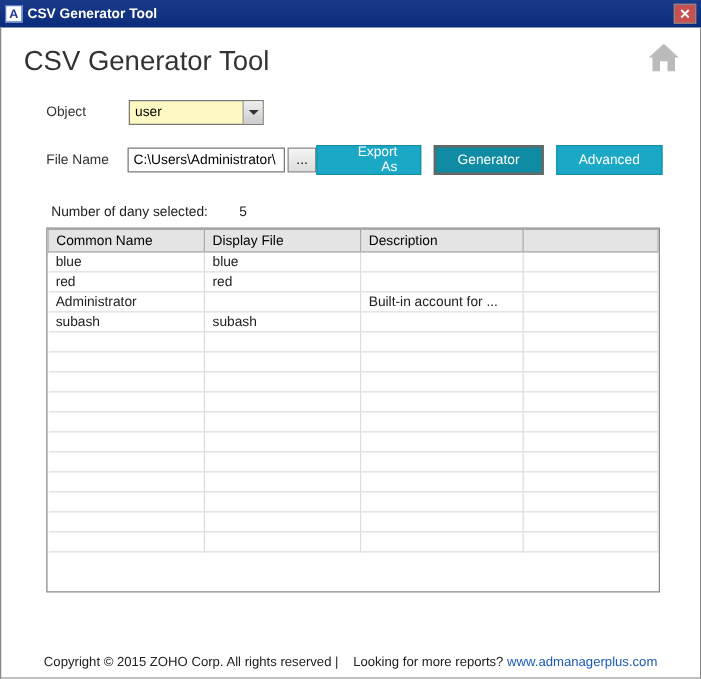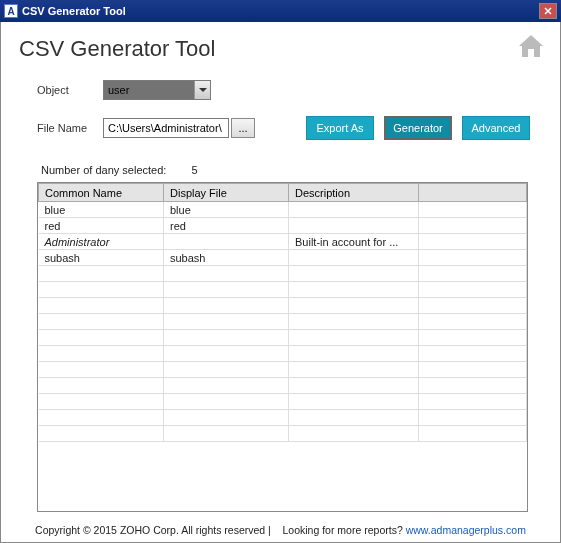--- a/index.html
+++ b/index.html
@@ -79,21 +79,21 @@
     color: #333;
   }
   .select-wrap {
     position: relative;
     display: inline-block;
   }
   .select-input {
     width: 108px;
     height: 20px;
     border: 1px solid #7a7a7a;
-    background: #737373;
+    background: #fef9c3;
     padding: 0 18px 0 4px;
     font-size: 11px;
     font-family: inherit;
   }
   .select-arrow {
     position: absolute;
     right: 1px;
     top: 1px;
     width: 16px;
     height: 18px;
@@ -136,40 +136,41 @@
   }
   .btn {
     height: 24px;
     min-width: 68px;
     color: #fff;
     font-size: 11px;
     display: inline-flex;
     align-items: center;
     justify-content: center;
     cursor: pointer;
-    padding: 0 2px;
+    padding: 0 18px;
+    text-align: right;
   }
   .btn-teal {
     background: #1ba8c4;
     border: 1px solid #1590a8;
   }
   .btn-teal.pressed {
     background: #0f8ba3;
     border: 2px solid #666;
   }
   .rows-line {
     padding: 8px 0 6px 26px;
     font-size: 11px;
     color: #222;
   }
   .rows-count { display: inline-block; margin-left: 22px; }
   .table-wrap {
     margin: 0 18px 0 22px;
     border: 1px solid #888;
-    height: 330px;
+    height: 292px;
     overflow: hidden;
     background: #fff;
   }
   table {
     width: 100%;
     border-collapse: collapse;
     font-size: 11px;
   }
   thead th {
     background: #e4e4e4;
@@ -266,21 +267,21 @@
             <td style="width: 130px;"></td>
             <td></td>
           </tr>
           <tr>
             <td style="width: 125px;">red</td>
             <td style="width: 125px;">red</td>
             <td style="width: 130px;"></td>
             <td></td>
           </tr>
           <tr>
-            <td style="width: 125px; font-style: italic;">Administrator</td>
+            <td style="width: 125px;">Administrator</td>
             <td style="width: 125px;"></td>
             <td style="width: 130px;">Built-in account for ...</td>
             <td></td>
           </tr>
           <tr>
             <td style="width: 125px;">subash</td>
             <td style="width: 125px;">subash</td>
             <td style="width: 130px;"></td>
             <td></td>
           </tr>

